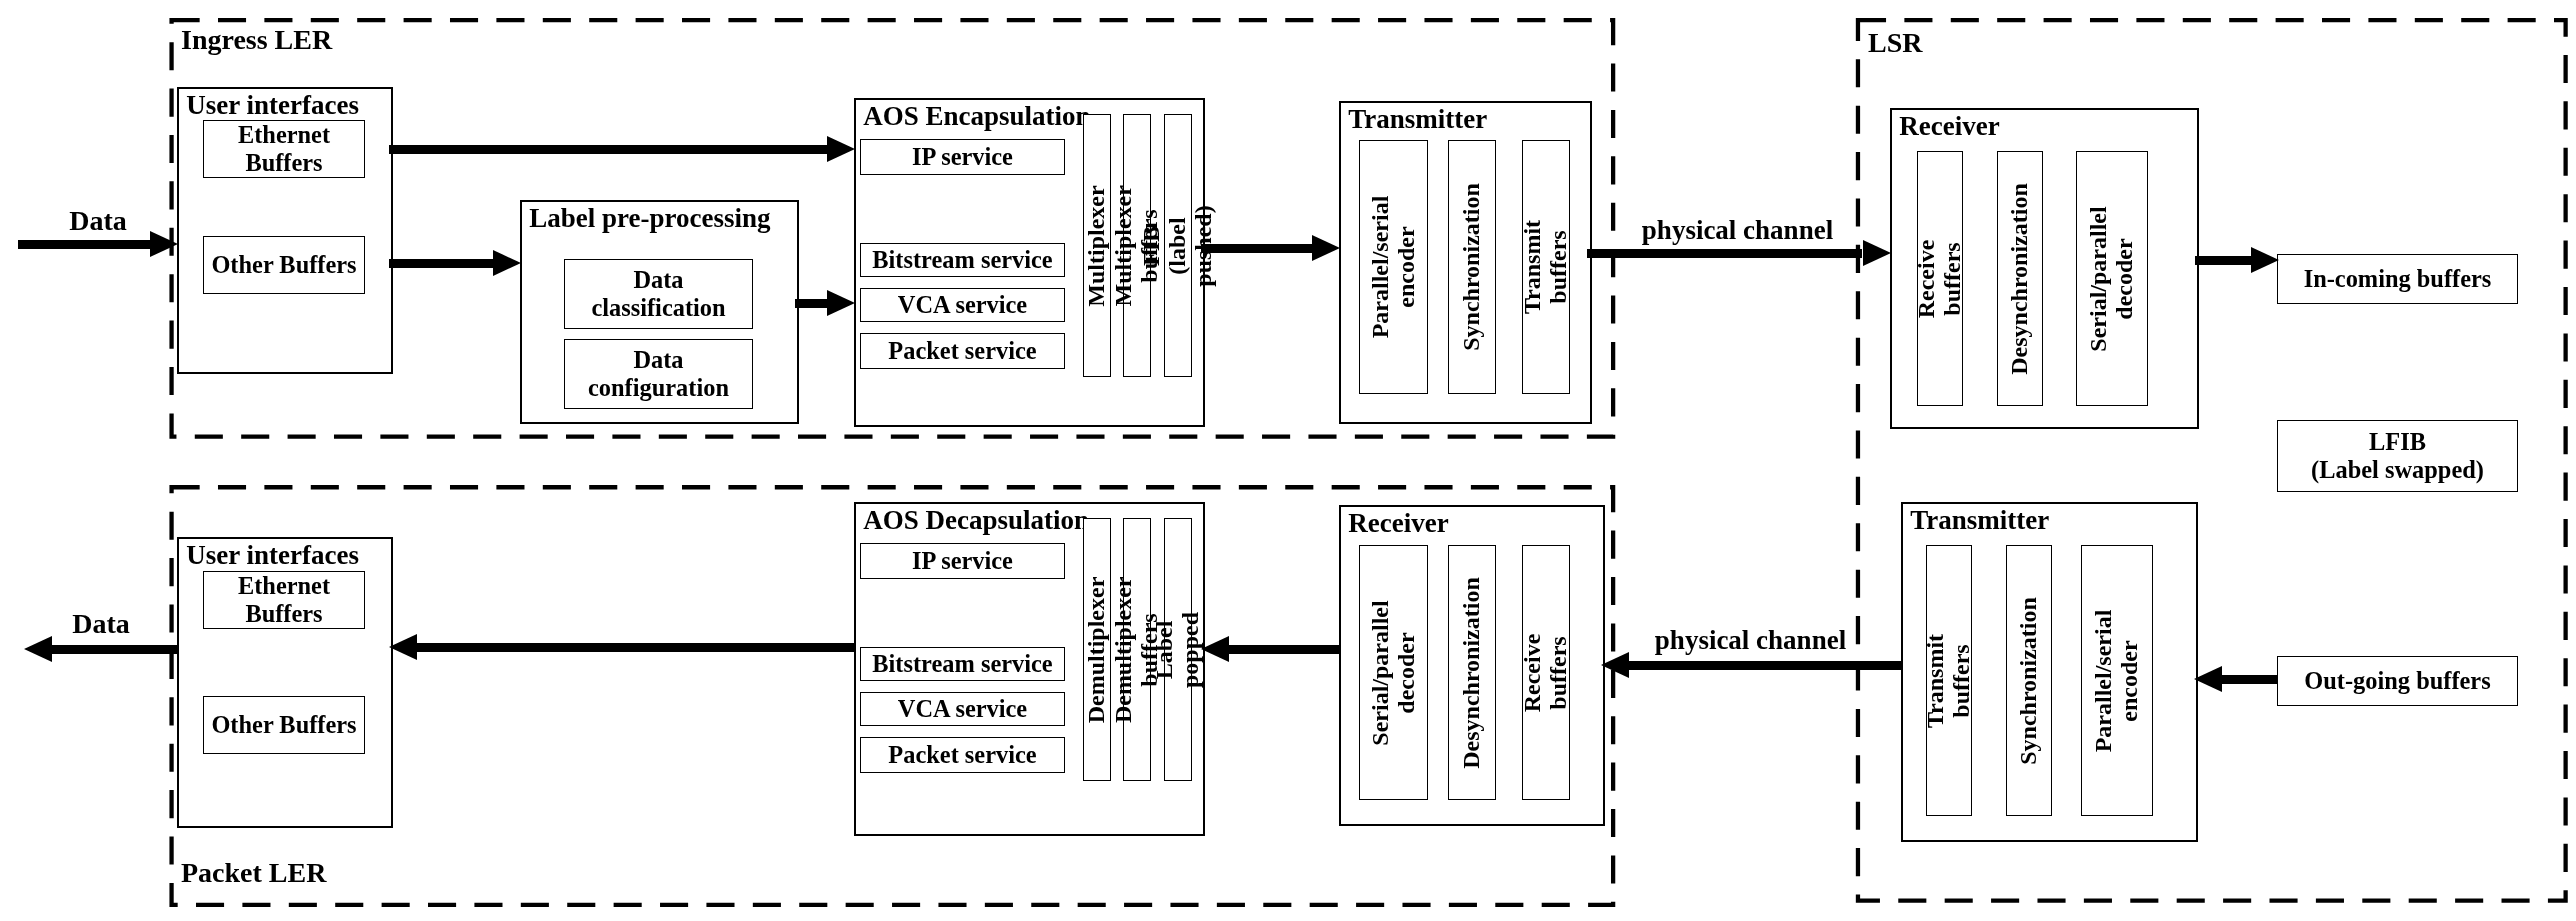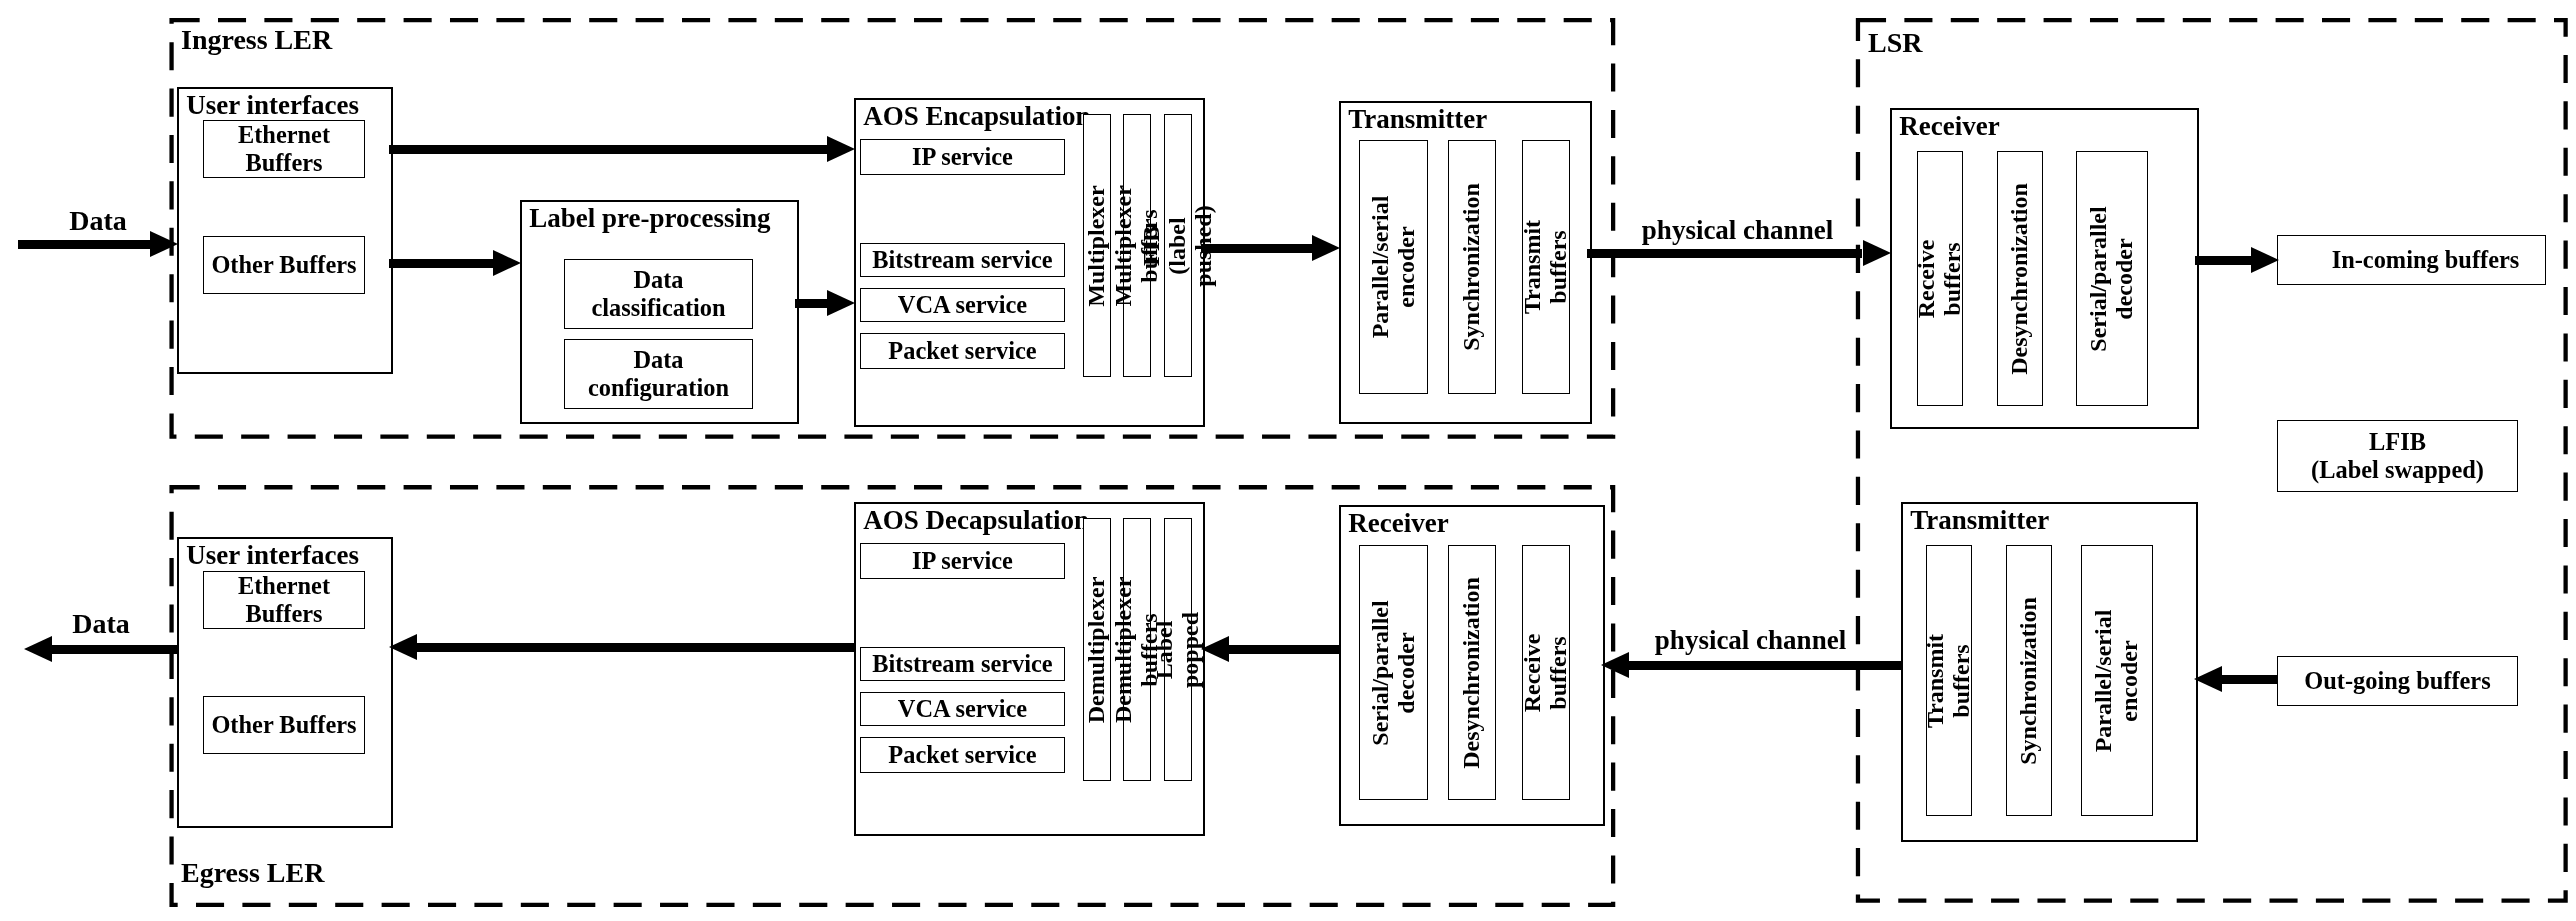--- a/index.html
+++ b/index.html
@@ -39,21 +39,21 @@
   #b-tx-in{left:1339px;top:101px;width:249px;height:319px;}
   #c-pse-in{left:1359px;top:140px;width:67px;height:252px;}
   #c-syn-in{left:1448px;top:140px;width:46px;height:252px;}
   #c-txb-in{left:1522px;top:140px;width:46px;height:252px;}
   
   #b-rx-lsr{left:1890px;top:108px;width:305px;height:317px;}
   #c-rxb-lsr{left:1917px;top:151px;width:44px;height:253px;}
   #c-dsy-lsr{left:1997px;top:151px;width:44px;height:253px;}
   #c-spd-lsr{left:2076px;top:151px;width:70px;height:253px;}
   #b-sw{left:2259px;top:189px;width:293px;height:536px;}
-  #b-inc{left:2277px;top:235px;width:239px;height:48px;padding-left:28px;}
+  #b-inc{left:2277px;top:254px;width:239px;height:48px;}
   #b-lfib{left:2277px;top:420px;width:239px;height:70px;}
   #b-out{left:2277px;top:656px;width:239px;height:48px;}
   #b-tx-lsr{left:1901px;top:502px;width:293px;height:336px;}
   #c-txb-lsr{left:1926px;top:545px;width:44px;height:269px;}
   #c-syn-lsr{left:2006px;top:545px;width:44px;height:269px;}
   #c-pse-lsr{left:2081px;top:545px;width:70px;height:269px;}
   
   #b-ui-eg{left:177px;top:537px;width:212px;height:287px;}
   #b-eth-eg{left:203px;top:571px;width:160px;height:56px;}
   #b-oth-eg{left:203px;top:696px;width:160px;height:56px;}
@@ -84,21 +84,21 @@
 <div id="canvas">
 
   <svg id="dashlayer" width="2576" height="922" viewBox="0 0 4219 1510">
     <rect x="281" y="33" width="2361" height="682" fill="none" stroke="#000" stroke-width="7" stroke-dasharray="46 30"></rect>
     <rect x="281" y="798" width="2361" height="684" fill="none" stroke="#000" stroke-width="7" stroke-dasharray="46 30"></rect>
     <rect x="3043" y="33" width="1159" height="1442" fill="none" stroke="#000" stroke-width="7" stroke-dasharray="46 30"></rect>
   </svg>
 
   <div class="seclbl" id="t-ingress">Ingress LER</div>
   <div class="seclbl" id="t-lsr">LSR</div>
-  <div class="seclbl" id="t-egress">Egress LER</div>
+  <div class="seclbl" id="t-egress">Packet LER</div>
   <div class="lbl" id="t-data-in">Data</div>
   <div class="lbl" id="t-data-out">Data</div>
   <div class="chlbl" id="t-ch-top">physical channel</div>
   <div class="chlbl" id="t-ch-bot">physical channel</div>
 
   <div class="box" id="b-ui-in">
     <span class="bt">User interfaces</span>
   </div>
   <div class="tb" id="b-eth-in">Ethernet
 Buffers</div>

